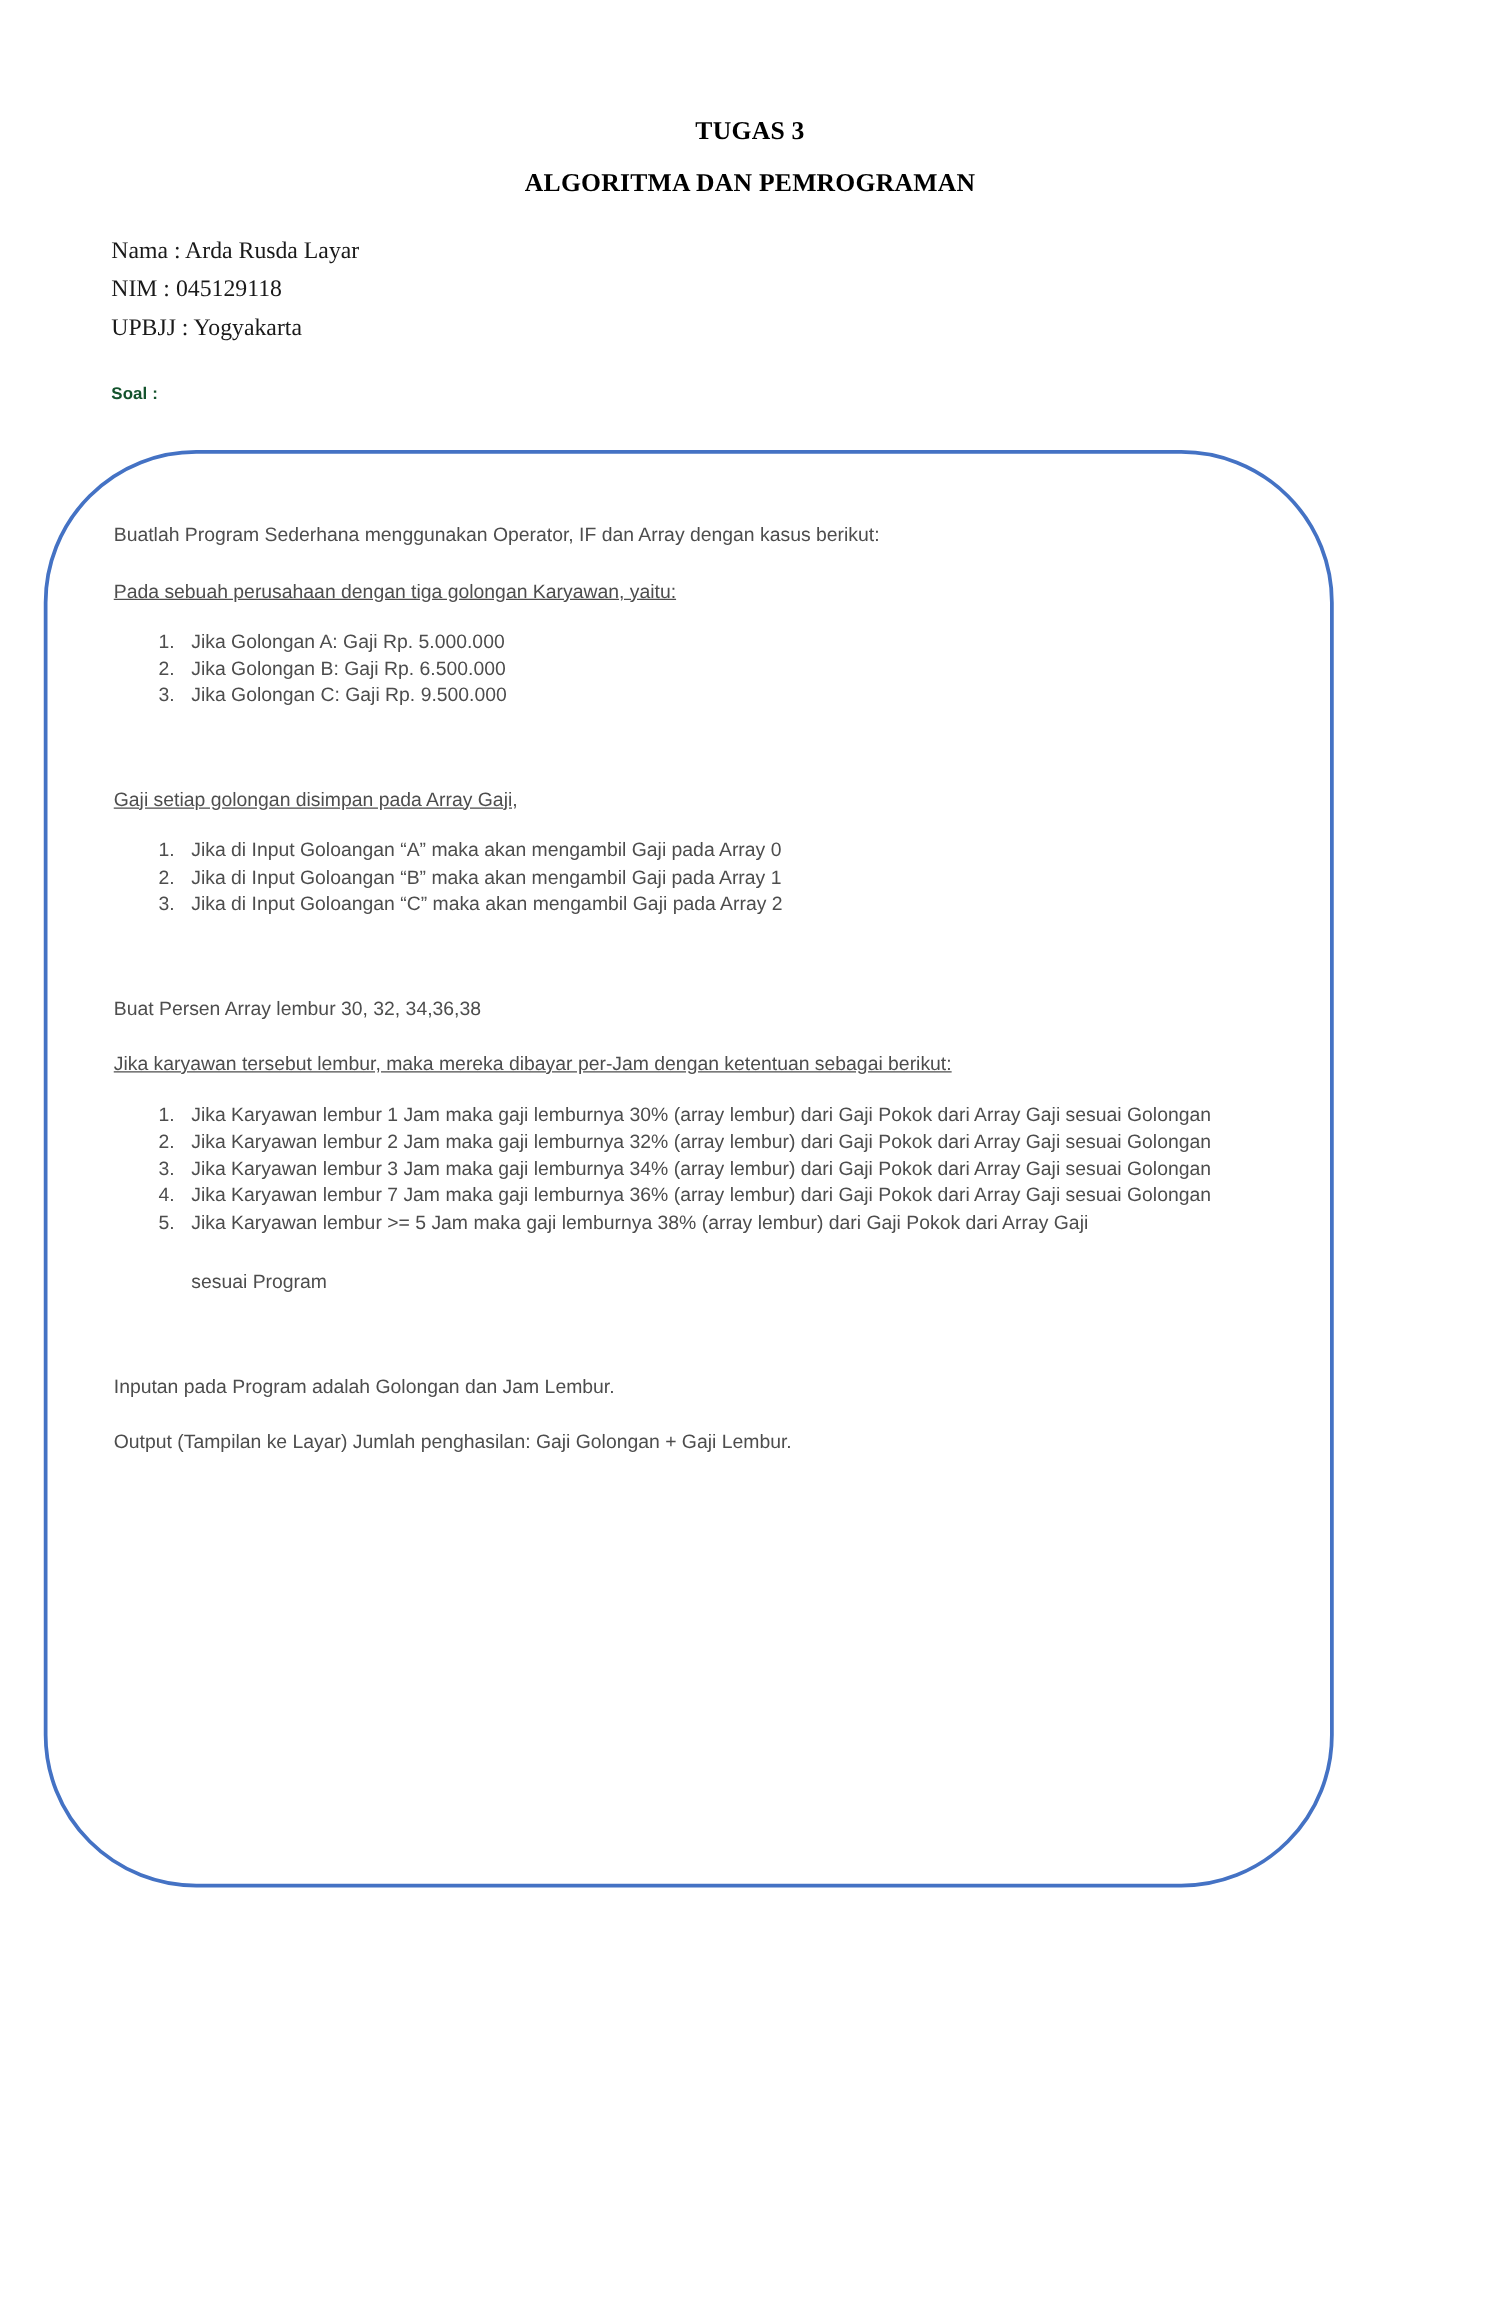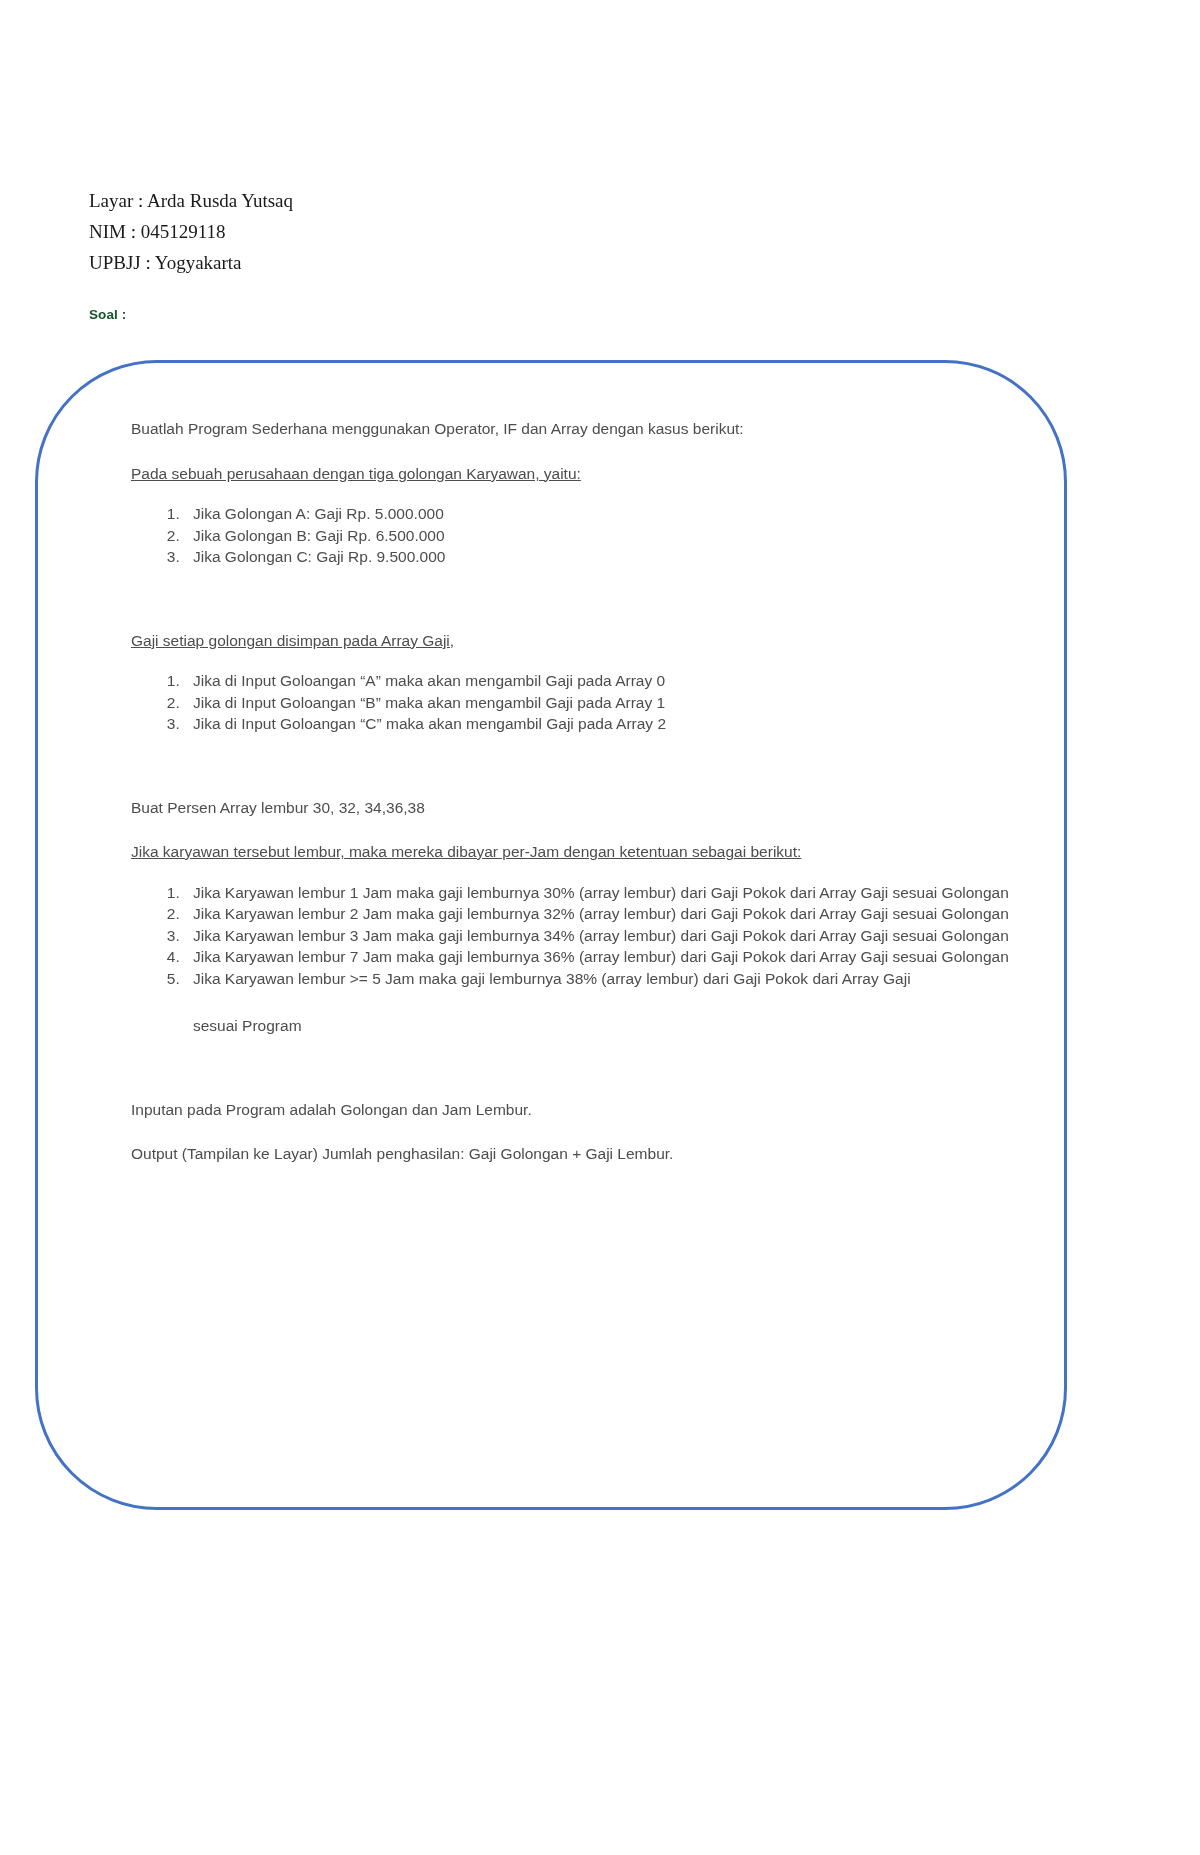--- a/index.html
+++ b/index.html
@@ -84,21 +84,20 @@
   
   .soal-content {
     position: absolute;
     top: 418px;
     left: 91px;
     width: 880px;
     font-family: "Liberation Sans", sans-serif;
     font-size: 15.5px;
     color: #4d4d4d;
     line-height: 21.5px;
-    margin-left: 40px;
   }
 
   .para {
     margin: 0 0 23px 0;
   }
   .para.tight {
     margin-bottom: 19px;
     text-decoration: underline;
   }
 
@@ -126,23 +125,27 @@
     margin-top: 26px;
     padding-left: 62px;
     line-height: 21.5px;
   }
 </style>
 </head>
 <body>
 
 <div class="page">
 
+  <div class="doc-header">
+    <div class="doc-title-line">TUGAS 3</div>
+    <div class="doc-title-line second">ALGORITMA DAN PEMROGRAMAN</div>
+  </div>
 
   <div class="student-info">
-    <div class="info-row">Layar : Arda Rusda Yutsaq</div>
+    <div class="info-row">Nama : Arda Rusda Layar</div>
     <div class="info-row">NIM : 045129118</div>
     <div class="info-row">UPBJJ : Yogyakarta</div>
   </div>
 
   <div class="soal-label">Soal :</div>
 
   <div class="soal-box"></div>
 
   <div class="soal-content">
 

